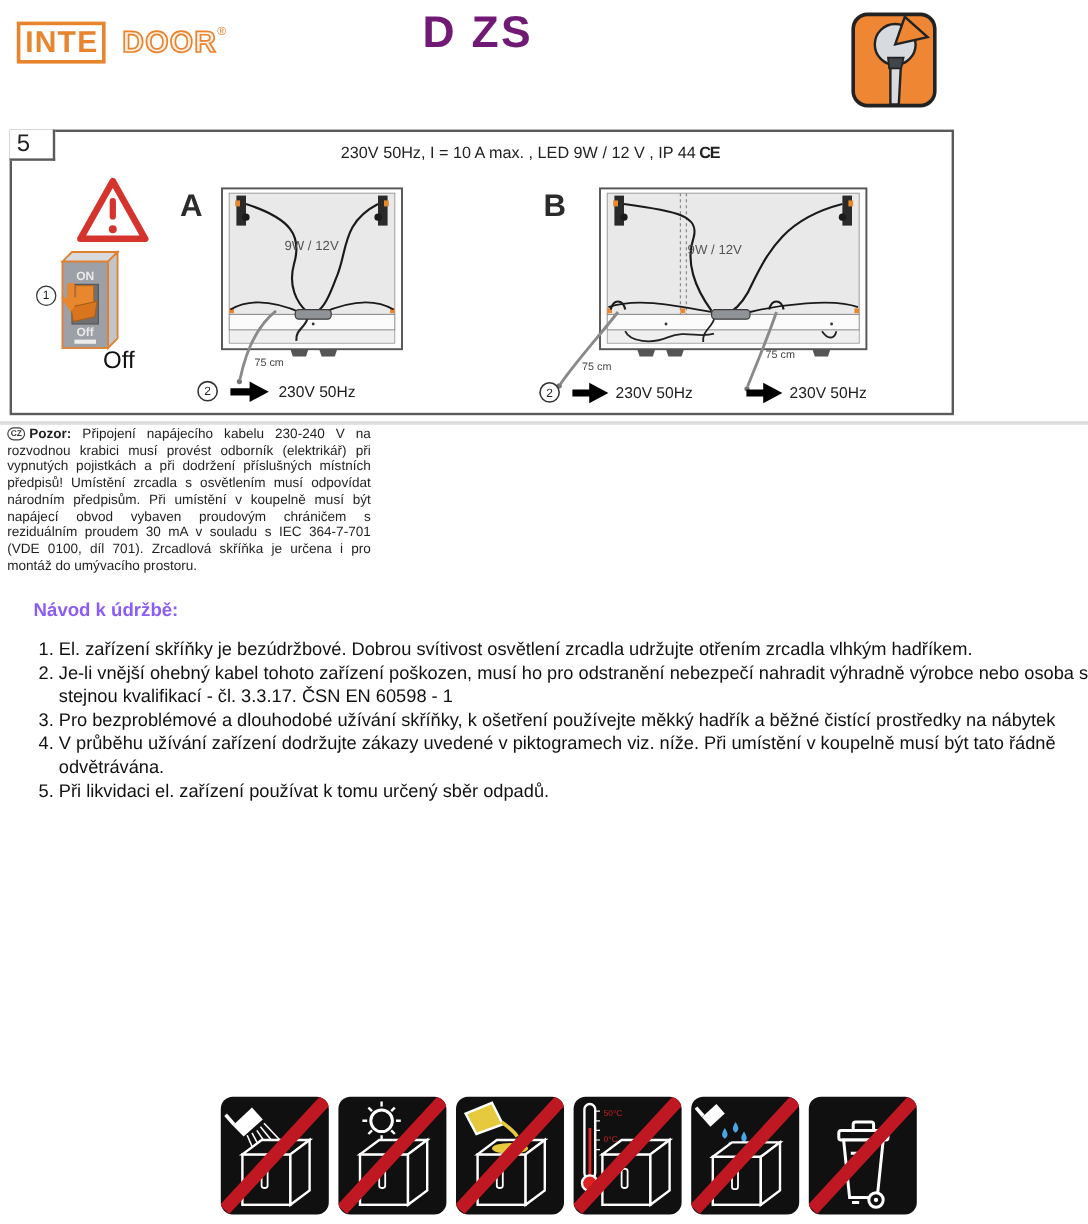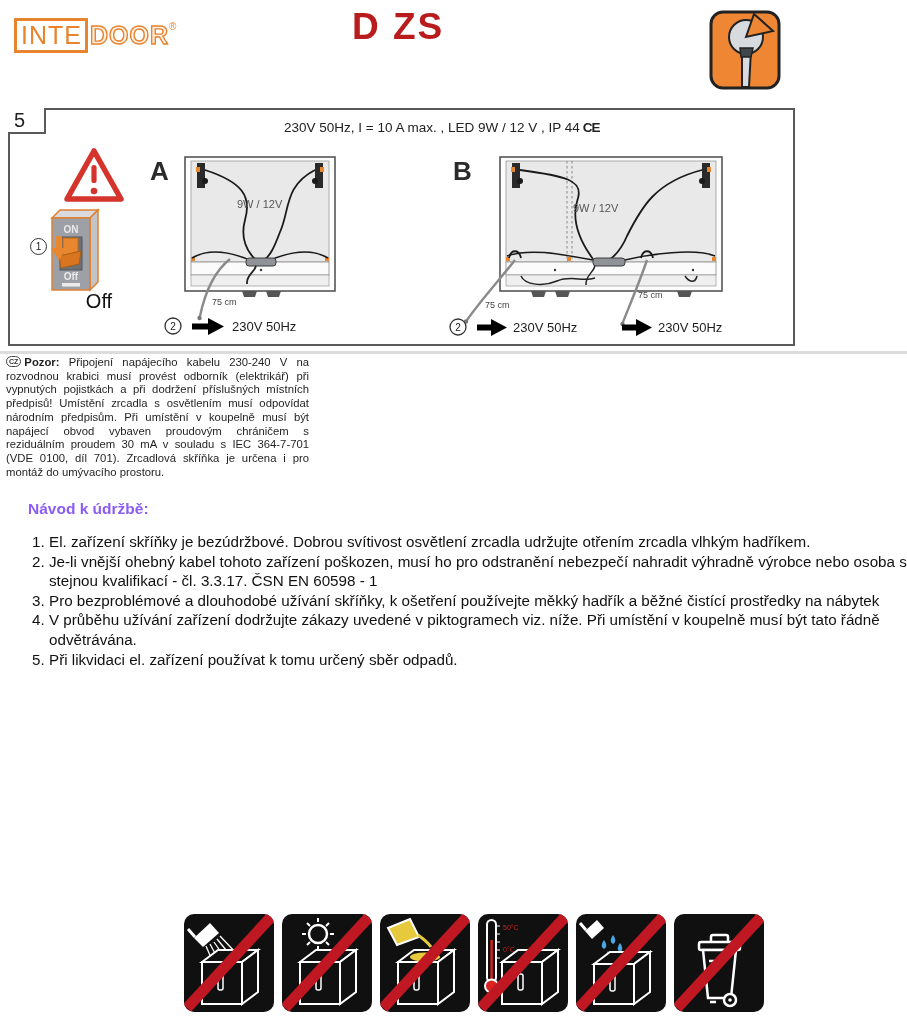--- a/index.html
+++ b/index.html
@@ -1,27 +1,27 @@
 <!DOCTYPE html>
 <html><head>
 <meta charset="utf-8">
 <style>
   html,body{margin:0;padding:0;background:#fff;}
   .page{position:relative;width:907px;height:1020px;background:#ffffff;overflow:hidden;
         font-family:"Liberation Sans","DejaVu Sans",sans-serif;color:#1a1a1a;}
 
   
   .logo{position:absolute;left:14px;top:18px;white-space:nowrap;}
-  .logo-inte{display:inline-block;border:3px solid #E8832E;color:#E8832E;font-weight:400;
+  .logo-inte{display:inline-block;border:3px solid #E8832E;color:#E8832E;font-weight:700;
              font-size:25px;line-height:26px;padding:1px 3px 2px 4px;letter-spacing:1px;}
   .logo-door{display:inline-block;color:#fdf0e4;-webkit-text-stroke:1.4px #E8832E;
-             font-weight:800;font-size:25px;letter-spacing:1px;margin-left:2px;}
+             font-weight:800;font-size:25px;letter-spacing:1px;margin-left:14px;}
   .logo-reg{color:#E8832E;font-size:10px;vertical-align:14px;}
   .title{position:absolute;left:352px;top:6px;margin:0;font-size:37px;font-weight:700;
-         letter-spacing:2px;color:#b91c1c;}
+         letter-spacing:2px;color:#701a75;}
   .service-icon{position:absolute;left:709px;top:10px;width:72px;height:80px;}
 
   
   .panel{position:absolute;left:8px;top:108px;width:783px;height:234px;
          border:2px solid #5a5a5a;background:#fff;}
   .step-tab{position:absolute;left:-2px;top:-2px;width:30px;height:24px;background:#fff;
             border-right:2px solid #5a5a5a;border-bottom:2px solid #5a5a5a;
             font-size:20px;color:#222;padding-left:6px;line-height:24px;}
   .spec{position:absolute;left:244px;top:10px;font-size:13.5px;color:#222;white-space:nowrap;margin-left:30px;}
   .ce{font-weight:600;letter-spacing:-1px;margin-left:3px;}

